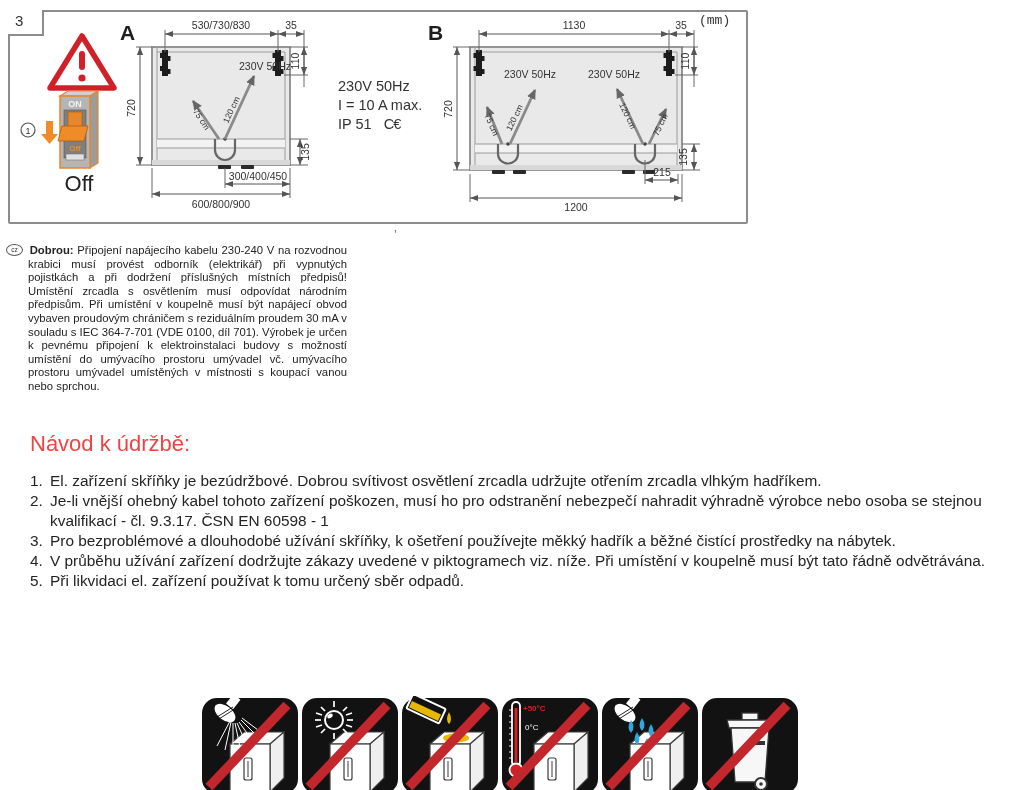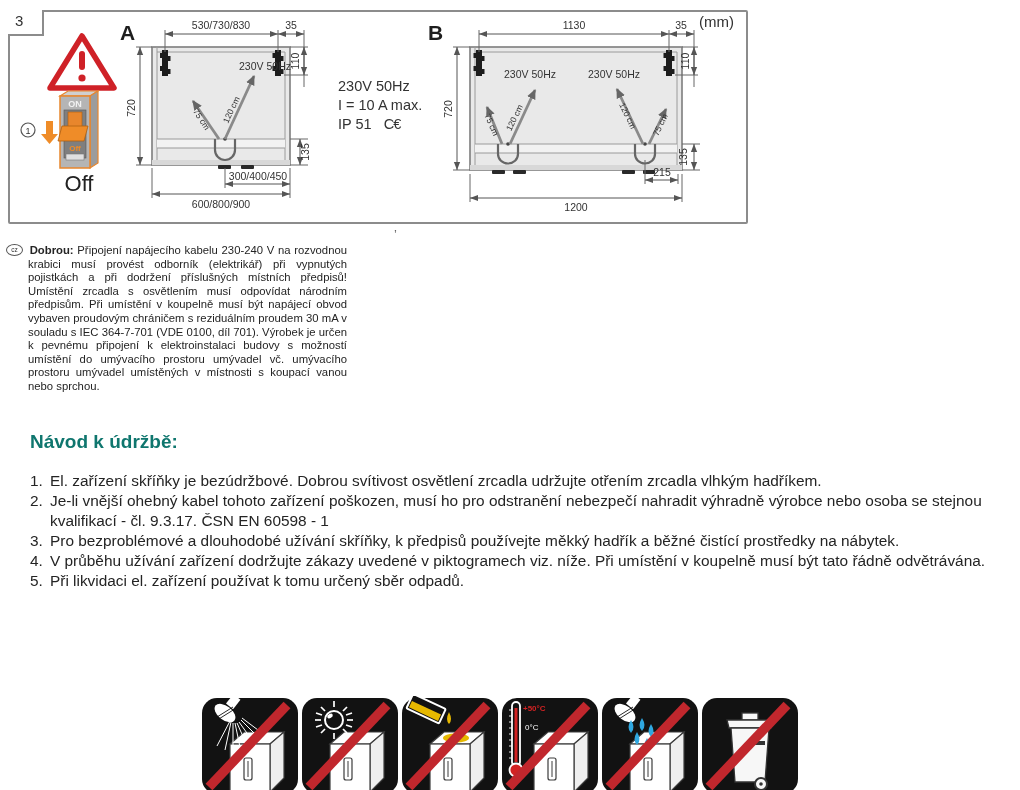--- a/index.html
+++ b/index.html
@@ -4,21 +4,21 @@
 <style>
   html,body{margin:0;padding:0;background:#fff;}
   .page{position:relative;width:1020px;height:790px;background:#fff;overflow:hidden;
         font-family:"Liberation Sans",sans-serif;color:#2e2e2e;}
   .abs{position:absolute;}
 
   
   .diagram-box{left:8px;top:10px;width:736px;height:210px;border:2px solid #8c8c8c;border-radius:2px;background:#fff;}
   .page-tab{left:8px;top:10px;width:36px;height:26px;background:#fff;border-right:2px solid #8c8c8c;border-bottom:2px solid #8c8c8c;
             font-size:15px;color:#333;padding:2px 0 0 7px;box-sizing:border-box;}
-  .mm-label{left:699px;top:13px;font-size:15px;color:#333;}
+  .mm-label{left:699px;top:13px;font-size:13px;color:#333;font-family:Liberation Mono, monospace;}
   .specs{left:338px;top:77px;font-size:14.5px;line-height:19px;color:#333;}
   .ce{letter-spacing:-1px;}
   .off-big{left:46px;top:171px;width:66px;text-align:center;font-size:22px;color:#222;}
   .stray{left:394px;top:227px;font-size:13px;color:#666;}
 
   svg text{font-family:"Liberation Sans",sans-serif;}
   .dt{font-size:10.5px;fill:#333;}
   .dt2{font-size:8.5px;fill:#333;}
   .dlabel{font-size:21px;font-weight:bold;fill:#1e1e1e;}
   .ext{stroke:#666;stroke-width:1;}
@@ -29,21 +29,21 @@
   .ucable{fill:none;stroke:#666;stroke-width:2.2;}
   .hinge{fill:#1c1c1c;}
   .foot{fill:#2a2a2a;}
 
   
   .warning-par{left:6px;top:244px;width:341px;font-size:11.3px;line-height:13.6px;text-align:justify;color:#242424;
                padding-left:22px;text-indent:-22px;box-sizing:border-box;}
   .cz-badge{display:inline-block;border:1px solid #555;border-radius:50%;font-size:6.5px;line-height:9px;
             width:15px;height:10px;text-align:center;color:#333;vertical-align:2px;margin-right:3px;text-indent:0;}
 
-  .heading{left:30px;top:431px;font-size:19px;font-weight:bold;color:#0f766e;}
+  .heading{left:30px;top:431px;font-size:22px;font-weight:normal;color:#ef4444;}
   .list{left:30px;top:471px;width:988px;font-size:15.4px;line-height:20px;color:#242424;}
   .li{display:flex;}
   .num{width:20px;flex:none;}
   .txt{flex:1;}
 
   .picto-row{left:200px;top:696px;display:flex;}
   .picto-row svg{display:block;}
 </style>
 </head>
 <body>
@@ -274,21 +274,21 @@
     <div class="li">
       <span class="num">1.</span>
       <span class="txt">El. zařízení skříňky je bezúdržbové. Dobrou svítivost osvětlení zrcadla udržujte otřením zrcadla vlhkým hadříkem.</span>
     </div>
     <div class="li">
       <span class="num">2.</span>
       <span class="txt">Je-li vnější ohebný kabel tohoto zařízení poškozen, musí ho pro odstranění nebezpečí nahradit výhradně výrobce nebo osoba se stejnou kvalifikací - čl. 9.3.17. ČSN EN 60598 - 1</span>
     </div>
     <div class="li">
       <span class="num">3.</span>
-      <span class="txt">Pro bezproblémové a dlouhodobé užívání skříňky, k předpisů používejte měkký hadřík a běžné čistící prostředky na nábytek.</span>
+      <span class="txt">Pro bezproblémové a dlouhodobé užívání skříňky, k ošetření používejte měkký hadřík a běžné čistící prostředky na nábytek.</span>
     </div>
     <div class="li">
       <span class="num">4.</span>
       <span class="txt">V průběhu užívání zařízení dodržujte zákazy uvedené v piktogramech viz. níže. Při umístění v koupelně musí být tato řádně odvětrávána.</span>
     </div>
     <div class="li">
       <span class="num">5.</span>
       <span class="txt">Při likvidaci el. zařízení používat k tomu určený sběr odpadů.</span>
     </div>
   </div>

